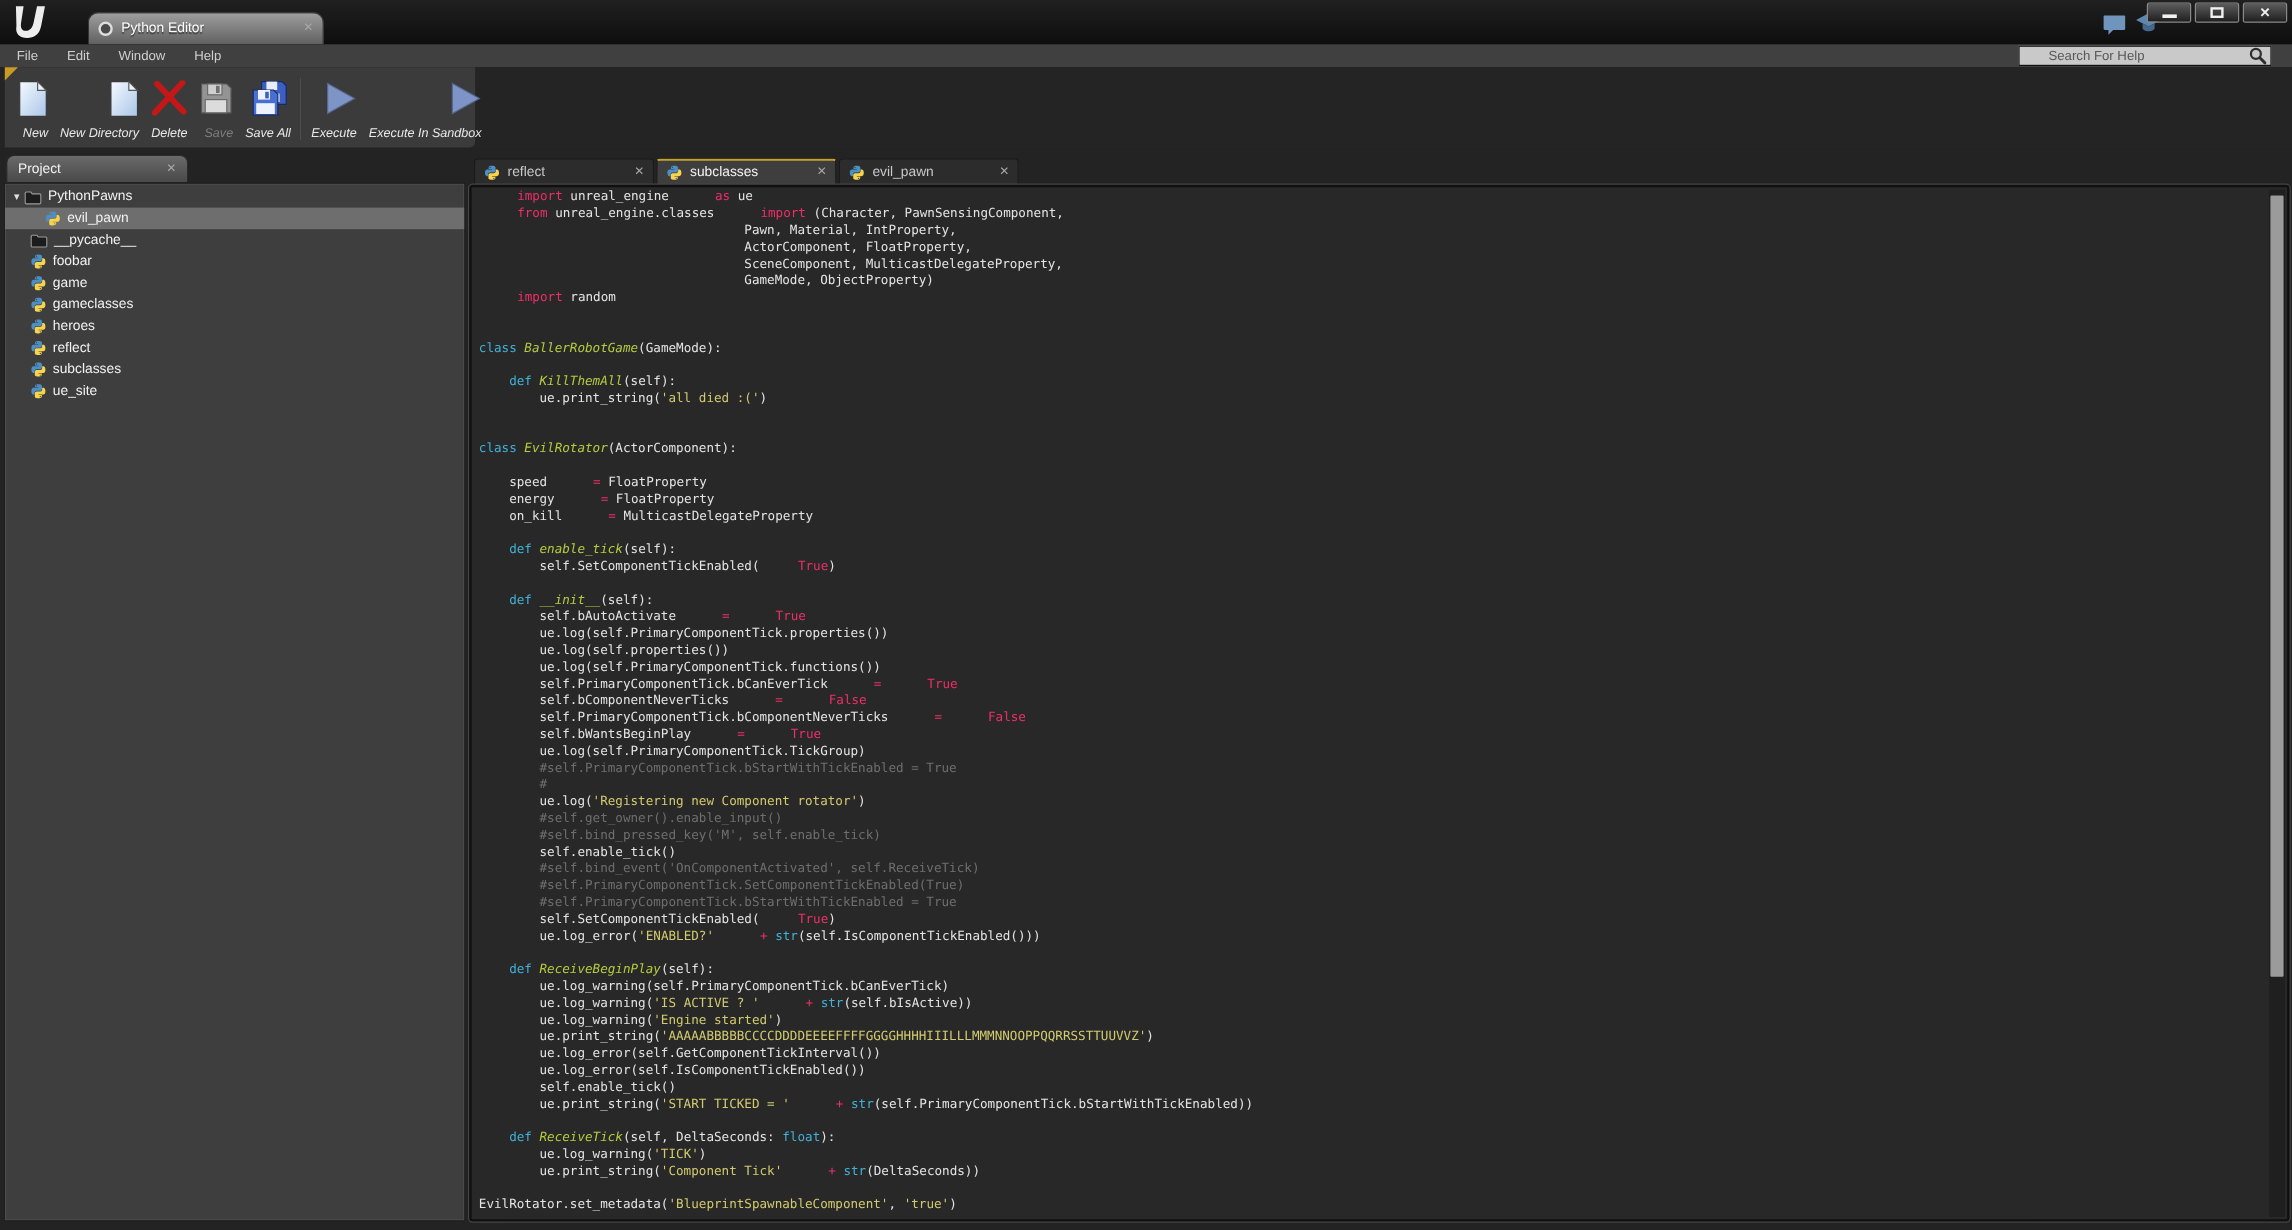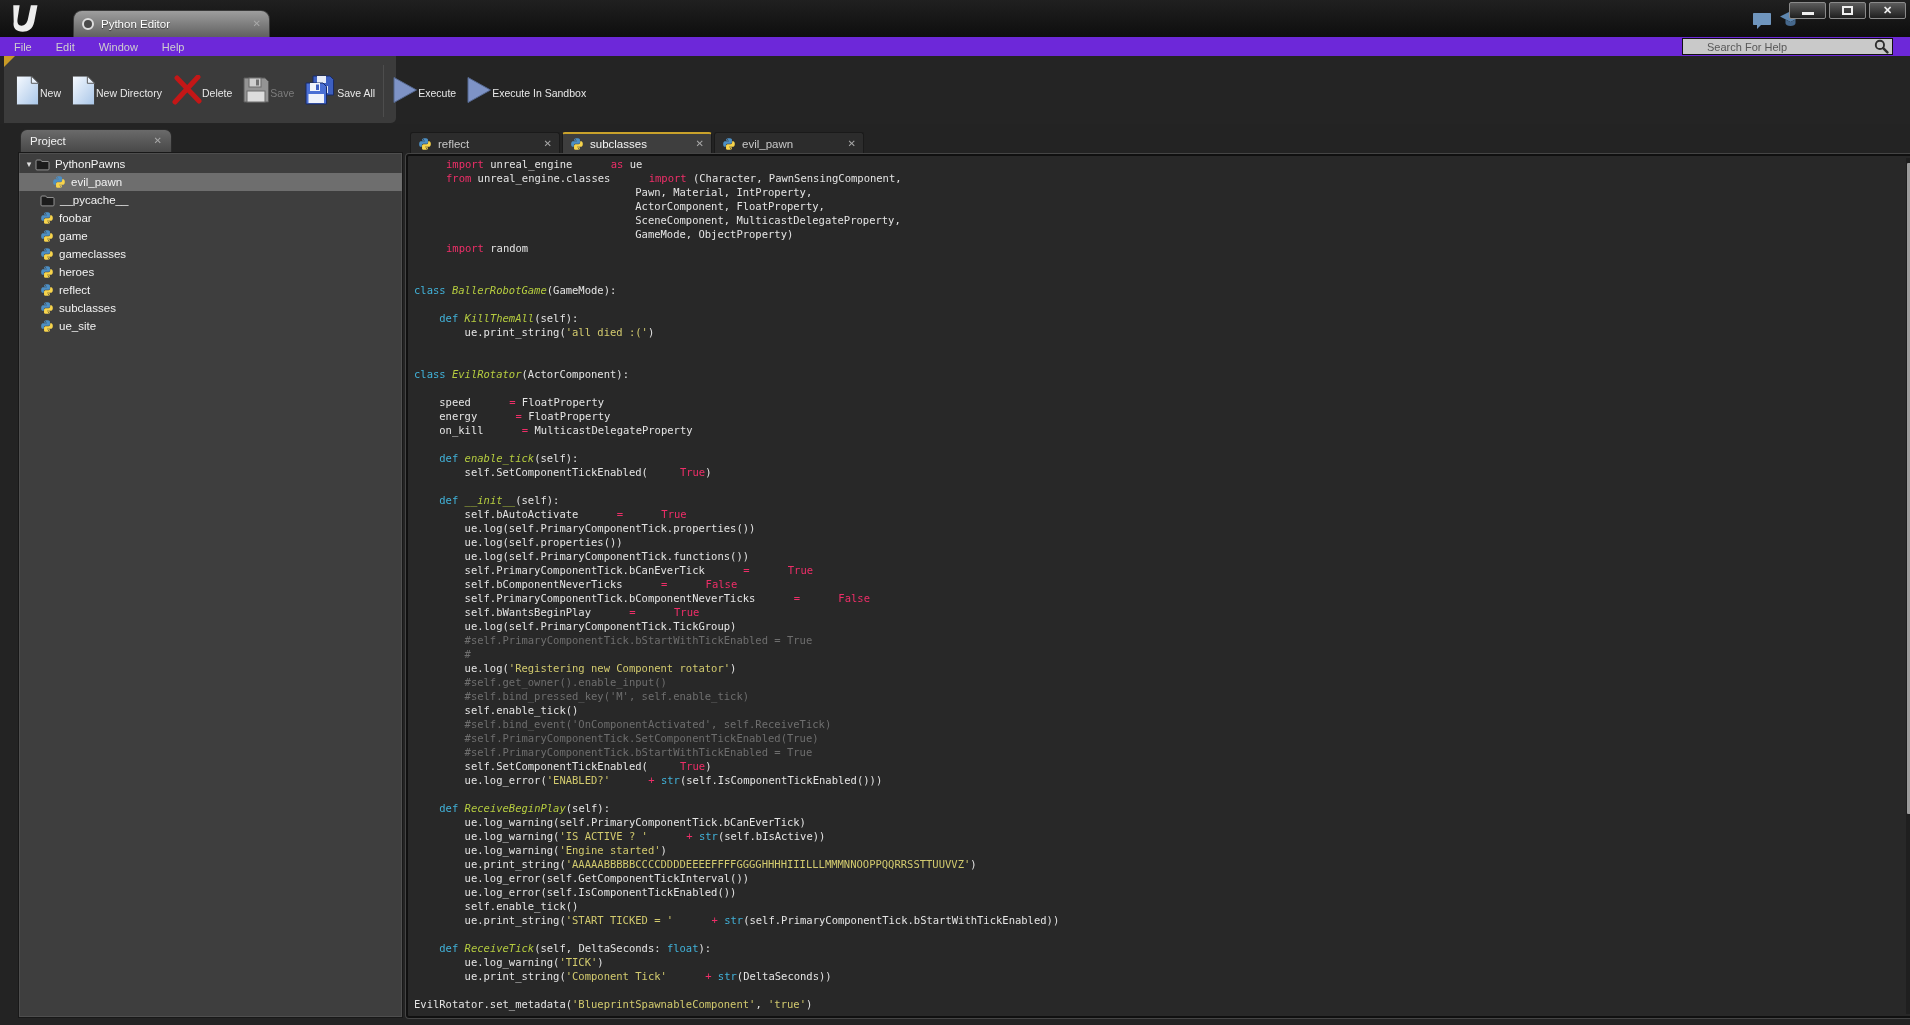--- a/index.html
+++ b/index.html
@@ -21,46 +21,46 @@
   .close-x { color:#a8a8a8; font-size:10px; line-height:10px; cursor:default; }
   .top-icons { position:absolute; top:12px; height:20px; }
   .win-controls { position:absolute; right:4px; top:2px; display:flex; gap:3px; }
   .win-btn { width:37px; height:17px; background:linear-gradient(#5c5c5c,#1f1f1f);
              border:1px solid #8a8a8a; border-radius:2px; display:flex; align-items:center; justify-content:center; }
   .glyph-min { width:12px; height:3px; background:#f0f0f0; margin-top:6px; }
   .glyph-max { width:11px; height:9px; border:2px solid #f0f0f0; }
   .glyph-close { color:#f0f0f0; font-size:11px; font-weight:bold; }
 
   
-  .menubar { position:absolute; left:0; top:37px; width:1910px; height:19px; background:#6d28d9;
+  .menubar { position:absolute; left:0; top:37px; width:1910px; height:19px; background:#404040;
              display:flex; align-items:center; }
   .menu-item { color:#cfcfcf; font-size:11px; padding:0 12px; }
   .menu-item:first-child { margin-left:2px; }
   .search-box { position:absolute; right:17px; top:1px; width:211px; height:17px; background:#c9c9c9;
                 border:1px solid #111; display:flex; align-items:center; }
   .search-box input { flex:1; border:none; outline:none; background:transparent; color:#585858;
                       font-size:11px; padding-left:24px; font-family:"Liberation Sans",sans-serif; }
   .search-box input::placeholder { color:#585858; opacity:1; }
   .search-mag { margin-right:3px; display:flex; }
 
   
   .toolbar-row { position:absolute; left:0; top:56px; width:1910px; height:68px; background:#242424; }
   .toolbar { position:absolute; left:4px; top:0; width:392px; height:67px; background:#3b3b3b;
              border-radius:0 0 5px 0; display:flex; align-items:stretch; padding:5px 2px 0 6px; }
   .tb-corner { position:absolute; left:0; top:0; width:0; height:0;
                border-left:11px solid #c99b26; border-bottom:11px solid transparent; }
-  .tb-btn { display:flex; flex-direction:row; align-items:center; justify-content:flex-end;
-            padding:2px 5px 6px 5px; }
+  .tb-btn { display:flex; flex-direction:column; align-items:flex-end; justify-content:flex-end;
+            padding:2px 5px 6px 5px;font-style:italic; }
   .tb-btn .tb-ico { height:36px; display:flex; align-items:center; justify-content:center; }
   .tb-btn .tb-label { color:#e8e8e8; font-size:10.5px; margin-top:5px; white-space:nowrap; }
   .tb-btn.disabled .tb-label { color:#7d7d7d; }
   .tb-sep { width:2px; margin:4px 3px 6px 3px; background:#2b2b2b; border-right:1px solid #4d4d4d; }
 
   
-  .main { position:absolute; left:16px; top:128px; width:1758px; height:892px; }
+  .main { position:absolute; left:1px; top:128px; width:1758px; height:892px; }
 
   .left-panel { position:absolute; left:2px; top:1px; width:385px; height:889px; }
   .panel-tab { position:absolute; left:2px; top:0; width:152px; height:23px;
                background:linear-gradient(#6a6a6a,#484848); border:1px solid #2a2a2a; border-bottom:none;
                border-radius:7px 7px 0 0; display:flex; align-items:center; padding:0 9px; }
   .panel-tab .pt-label { flex:1; color:#f2f2f2; font-size:11.5px; }
   .tree { position:absolute; left:0; top:23px; width:385px; height:866px; background:#3e3e3e;
           border:1px solid #181818; box-shadow:0 0 0 1px #4e4e4e inset; padding-top:2px; overflow:hidden; }
   .tree-row { height:18px; display:flex; align-items:center; position:relative; }
   .tree-row.selected { background:#6e6e6e; }

